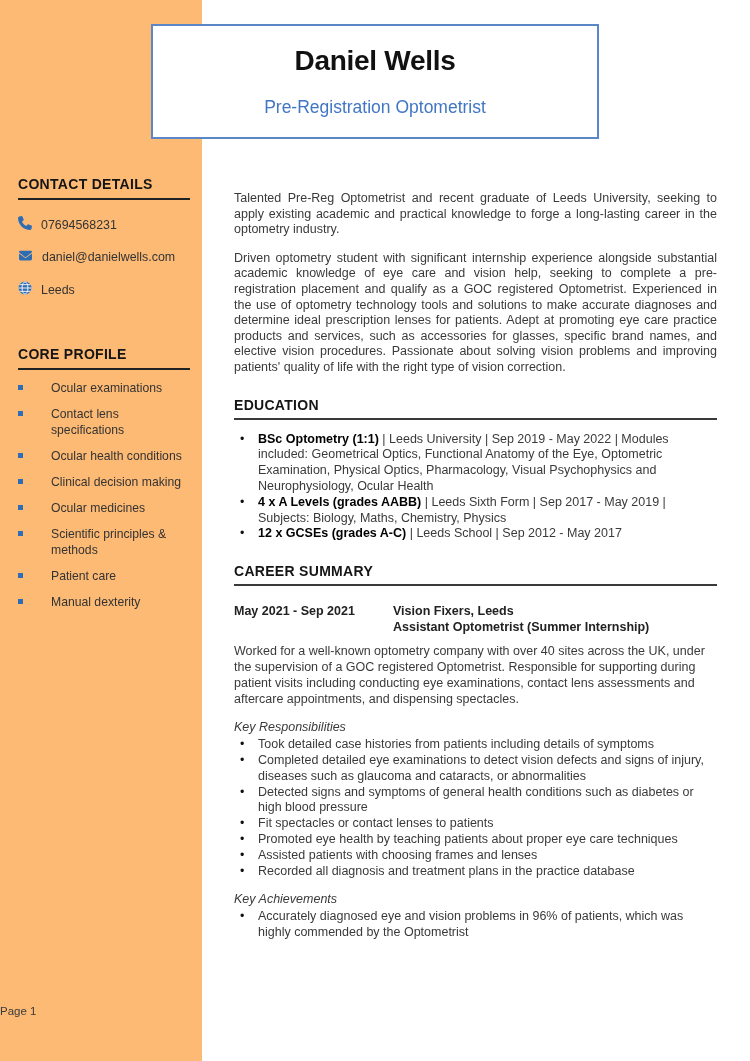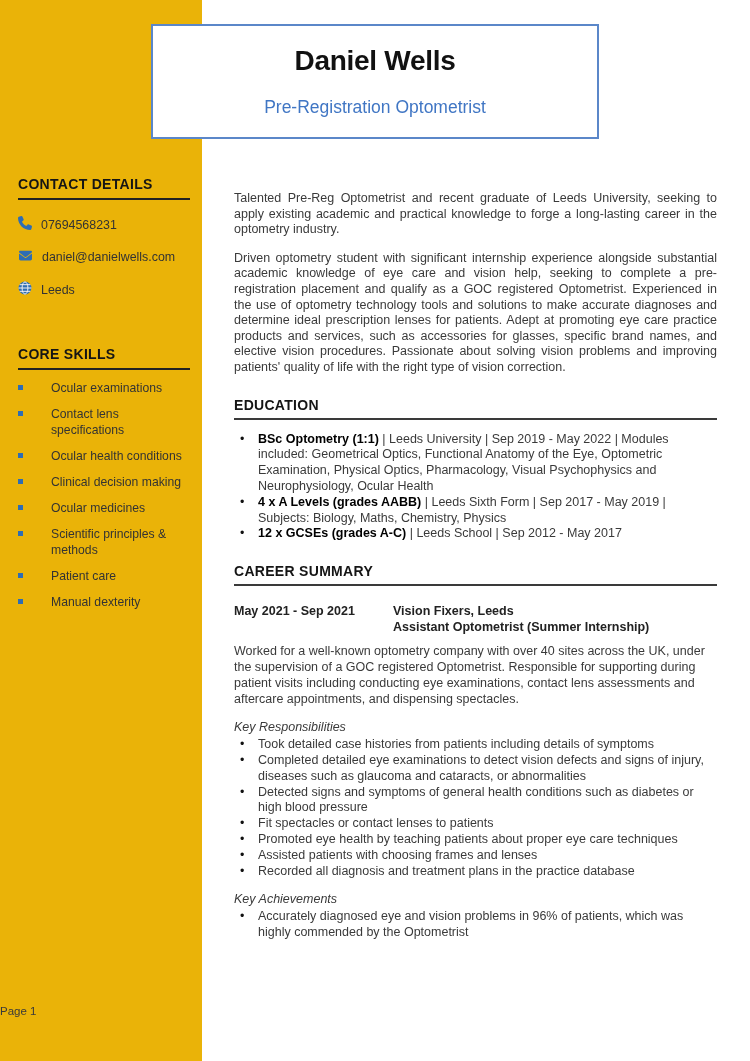--- a/index.html
+++ b/index.html
@@ -3,21 +3,21 @@
 <meta charset="utf-8">
 <style>
   html,body{margin:0;padding:0;background:#fff;}
   .page{
     position:relative;width:750px;height:1061px;background:#ffffff;overflow:hidden;
     font-family:"Liberation Sans","DejaVu Sans",sans-serif;color:#3a3a3a;
   }
   
   .sidebar{
     position:absolute;left:0;top:0;width:202px;height:100%;
-    background:#eab308;box-sizing:border-box;padding:176px 12px 0 18px;
+    background:#fdba74;box-sizing:border-box;padding:176px 12px 0 18px;
   }
   .side-heading{
     margin:0;font-size:14px;font-weight:bold;color:#151515;letter-spacing:.3px;
     border-bottom:2px solid #222;padding-bottom:6px;
   }
   .contact-list{margin-top:6px;}
   .contact-item{display:flex;align-items:center;gap:9px;margin-top:16px;font-size:12.4px;color:#333;}
   .contact-item svg{flex:none;}
   .skills-section{margin-top:48px;}
   .skills-list{margin-top:6px;}
@@ -91,21 +91,21 @@
                   <path d="M1 12h22M3 6.3h18M3 17.7h18"></path>
                 </g>
               </svg>
           </span>
           <span>Leeds</span>
         </div>
       </div>
     </section>
 
     <section class="skills-section">
-      <h2 class="side-heading">CORE SKILLS</h2>
+      <h2 class="side-heading">CORE PROFILE</h2>
       <div class="skills-list">
 
           <div class="skill-item">
             <span class="sq"></span>
             <span>Ocular examinations</span>
           </div>
 
           <div class="skill-item">
             <span class="sq"></span>
             <span>Contact lens specifications</span>

